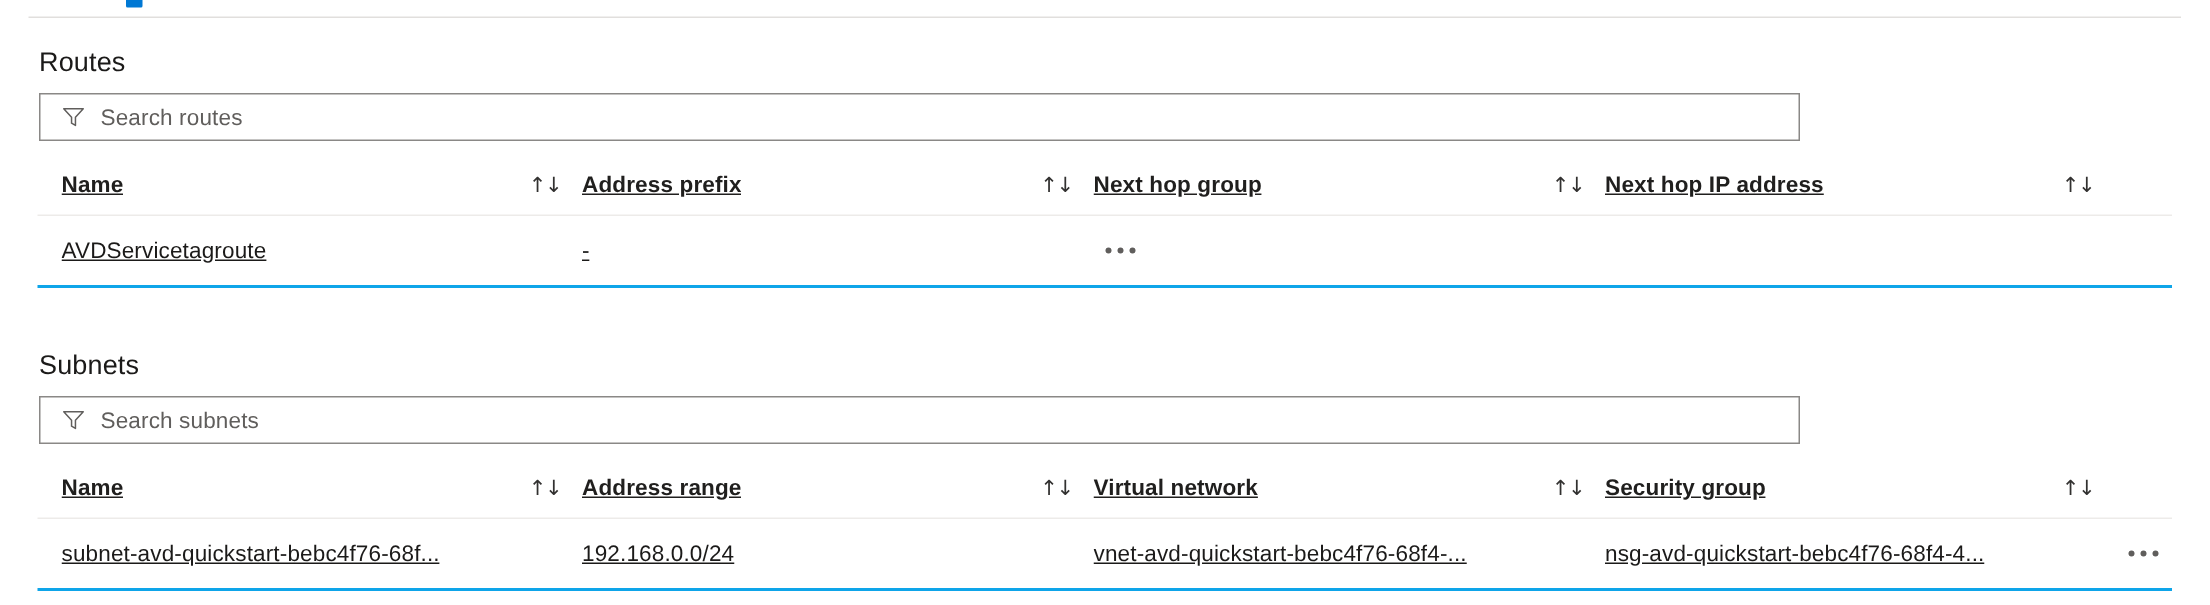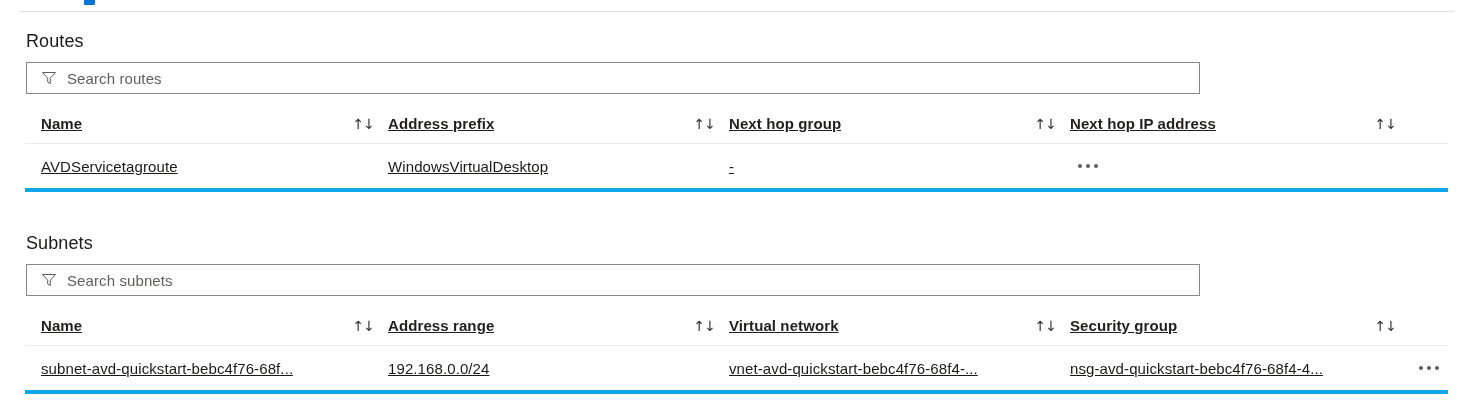--- a/index.html
+++ b/index.html
@@ -92,21 +92,21 @@
     width: 1423px;
     margin-left: 25px;
     box-sizing: border-box;
   }
   .header-row {
     height: 40px;
     border-bottom: 1px solid #edebe9;
   }
   .data-row {
     height: 48px;
-    border-bottom: 4px solid #0ea5e9;
+    border-bottom: 2px solid #0ea5e9;
   }
   .cell {
     box-sizing: border-box;
     position: relative;
     display: flex;
     align-items: center;
     padding-right: 8px;
     overflow: hidden;
     white-space: nowrap;
   }
@@ -205,23 +205,20 @@
         <span class="label">Next hop IP address</span>
         <span class="sort-icon">↑↓</span>
       </div>
       <div class="cell col-ellipsis"></div>
     </div>
 
     <div class="row data-row">
       <div class="cell col-0">
         <span class="label">AVDServicetagroute</span>
       </div>
-      <div class="cell col-1">
-        <span class="label">WindowsVirtualDesktop</span>
-      </div>
       <div class="cell col-3">
         <span class="label">-</span>
       </div>
       <div class="cell col-ellipsis">
         <span class="ellipsis-btn">
           <i></i>
             <i></i>
             <i></i>
         </span>
       </div>

